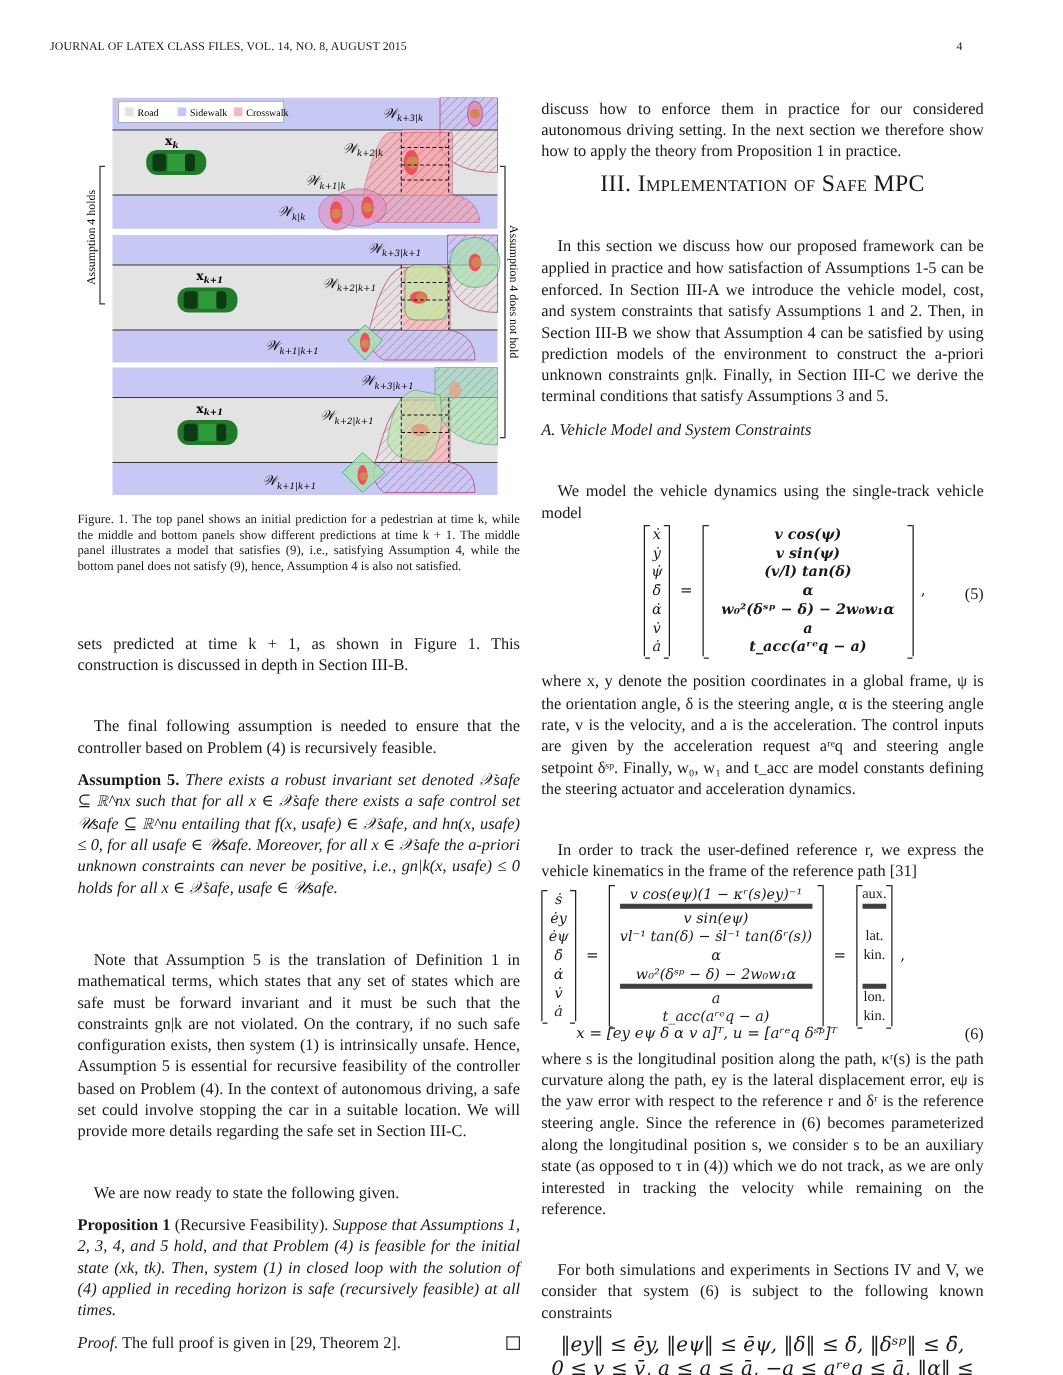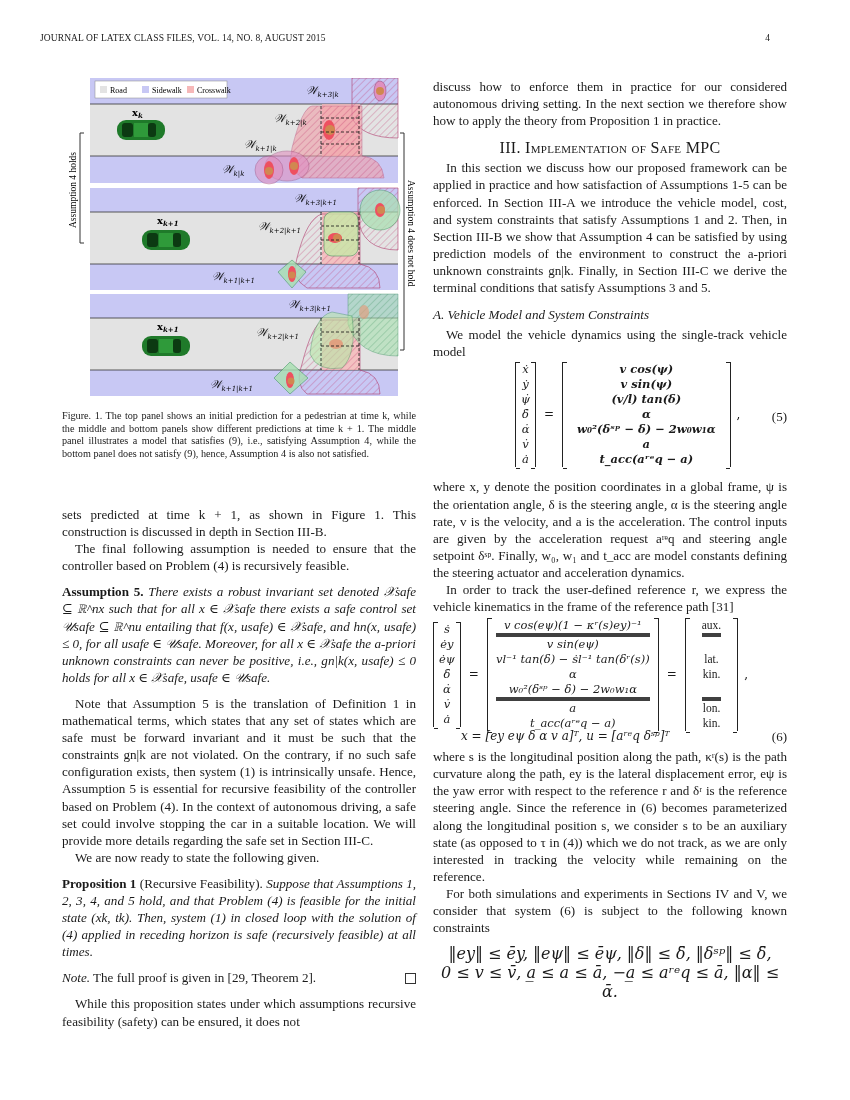--- a/index.html
+++ b/index.html
@@ -4,24 +4,24 @@
 <style>
   html, body { margin: 0; padding: 0; background: #ffffff; }
   body { width: 850px; height: 1100px; position: relative; overflow: hidden;
          font-family: "Liberation Serif", "DejaVu Serif", serif; color: #1a1a1a; }
   .header { position: absolute; top: 33px; left: 40px; right: 40px; font-size: 9.5px; letter-spacing: 0.1px; }
   .header .page { position: absolute; right: 40px; top: 0; }
   .col { position: absolute; font-size: 13.1px; line-height: 17.1px; text-align: justify; }
   .left { left: 62px; width: 354px; }
   .right { left: 433px; width: 354px; }
   p { margin: 0; }
-  .ind { text-indent: 13px; }
+  .ind { text-indent: 13px; margin-top: 32px; }
   .i { font-style: italic; }
   .b { font-weight: bold; }
-  .sc-h { text-align: center; font-variant: small-caps; font-size: 16px; margin: 10px 0 3px 0; letter-spacing: 0.3px; }
+  .sc-h { text-align: center; font-variant: small-caps; font-size: 19px; margin: 10px 0 3px 0; letter-spacing: 0.3px; }
   .subsec { font-style: italic; margin: 10px 0 3px 0; }
   .gap { height: 9px; }
   .caption { position: absolute; left: 62px; width: 354px; top: 410px; font-size: 10.2px; line-height: 12.6px; text-align: justify; }
   .fig { position: absolute; left: 62px; top: 78px; width: 356px; height: 320px; }
   .eq { position: relative; font-family: "DejaVu Serif", serif; font-style: italic; font-size: 12px; }
   .eqnum { position: absolute; right: 0; font-style: normal; font-family: "Liberation Serif", serif; font-size: 13px; }
   .mat { display: inline-block; vertical-align: middle; border-left: 1.2px solid #222; border-right: 1.2px solid #222; padding: 0 5px; position: relative; text-align: center; }
   .mat::before, .mat::after { content: ""; position: absolute; width: 4px; height: 100%; top: 0; border-top: 1.2px solid #222; border-bottom: 1.2px solid #222; }
   .mat::before { left: 0; } .mat::after { right: 0; }
   .mat div { line-height: 15px; font-size: 11.5px; white-space: nowrap; }
@@ -163,21 +163,21 @@
   <p class="ind">Note that Assumption 5 is the translation of Definition 1 in mathematical terms, which states that any set of states which are safe must be forward invariant and it must be such that the constraints gn|k are not violated. On the contrary, if no such safe configuration exists, then system (1) is intrinsically unsafe. Hence, Assumption 5 is essential for recursive feasibility of the controller based on Problem (4). In the context of autonomous driving, a safe set could involve stopping the car in a suitable location. We will provide more details regarding the safe set in Section III-C.</p>
   <p class="ind">We are now ready to state the following given.</p>
   <div class="gap"></div>
   <p>
     <span class="b">Proposition 1</span>
     <span>(Recursive Feasibility).</span>
     <span class="i">Suppose that Assumptions 1, 2, 3, 4, and 5 hold, and that Problem (4) is feasible for the initial state (xk, tk). Then, system (1) in closed loop with the solution of (4) applied in receding horizon is safe (recursively feasible) at all times.</span>
   </p>
   <div class="gap"></div>
   <p>
-    <span class="i">Note.</span>
+    <span class="i">Proof.</span>
     <span>The full proof is given in [29, Theorem 2].</span>
     <span class="qed"></span>
   </p>
   <div class="gap"></div>
   <p class="ind">While this proposition states under which assumptions recursive feasibility (safety) can be ensured, it does not</p>
 </div>
 
 <div class="col right" style="top:78px;">
   <p>discuss how to enforce them in practice for our considered autonomous driving setting. In the next section we therefore show how to apply the theory from Proposition 1 in practice.</p>
   <div class="sc-h">III. Implementation of Safe MPC</div>
@@ -195,21 +195,21 @@
   </div>
 
   <p>where x, y denote the position coordinates in a global frame, ψ is the orientation angle, δ is the steering angle, α is the steering angle rate, v is the velocity, and a is the acceleration. The control inputs are given by the acceleration request aʳᵉq and steering angle setpoint δˢᵖ. Finally, w₀, w₁ and t_acc are model constants defining the steering actuator and acceleration dynamics.</p>
   <p class="ind">In order to track the user-defined reference r, we express the vehicle kinematics in the frame of the reference path [31]</p>
 
   <div class="eq" style="margin:3px 0 0 0; height:110px;">
     <div class="mat">
       <div>ṡ</div><div>ėy</div><div>ėψ</div><div>δ̇</div><div>α̇</div><div>v̇</div><div>ȧ</div>
     </div><span class="eqsign">=</span><div class="mat" style="padding:0 8px;">
       <div class="rule">v cos(eψ)(1 − κʳ(s)ey)⁻¹</div><div>v sin(eψ)</div><div>vl⁻¹ tan(δ) − ṡl⁻¹ tan(δʳ(s))</div><div>α</div><div class="rule">w₀²(δˢᵖ − δ) − 2w₀w₁α</div><div>a</div><div>t_acc(aʳᵉq − a)</div>
-    </div><span class="eqsign">=</span><div class="mat up" style="padding:0 16px; font-family:'Liberation Serif',serif;">
+    </div><span class="eqsign">=</span><div class="mat up" style="padding:0 4px; font-family:'Liberation Serif',serif;">
       <div class="rule">aux.</div><div>&nbsp;</div><div>lat.</div><div>kin.</div><div class="rule">&nbsp;</div><div>lon.</div><div>kin.</div>
     </div><span class="up" style="margin-left:6px;">,</span>
   </div>
   <div class="eq" style="height:20px; padding-left:28px;">
     <span>x = [ey  eψ  δ  α  v  a]ᵀ,  u = [aʳᵉq  δˢᵖ]ᵀ</span>
     <span class="eqnum" style="top:0;">(6)</span>
   </div>
 
   <p>where s is the longitudinal position along the path, κʳ(s) is the path curvature along the path, ey is the lateral displacement error, eψ is the yaw error with respect to the reference r and δʳ is the reference steering angle. Since the reference in (6) becomes parameterized along the longitudinal position s, we consider s to be an auxiliary state (as opposed to τ in (4)) which we do not track, as we are only interested in tracking the velocity while remaining on the reference.</p>
   <p class="ind">For both simulations and experiments in Sections IV and V, we consider that system (6) is subject to the following known constraints</p>

